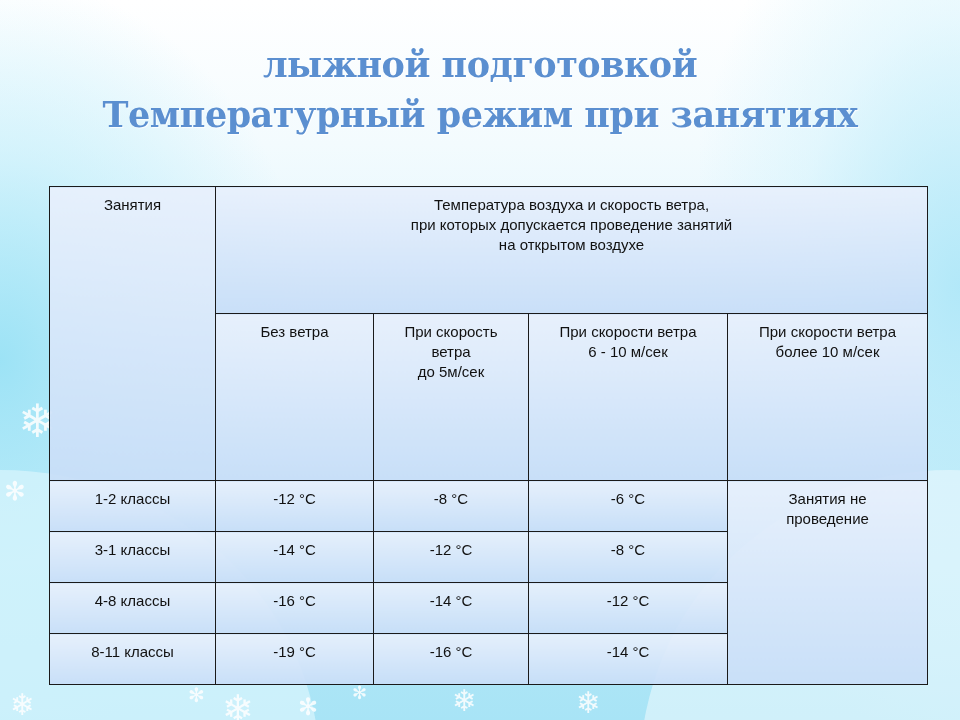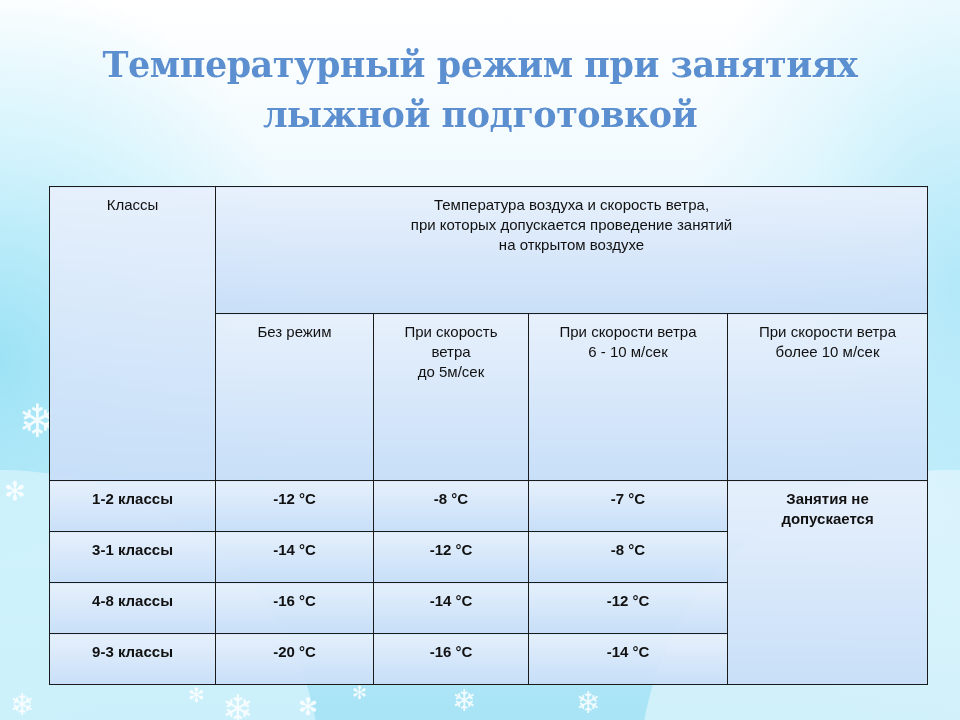--- a/index.html
+++ b/index.html
@@ -41,67 +41,67 @@
     font-size:15px; color:#111;
   }
   table.t td {
     border:1.5px solid #1a1a1a; vertical-align:top; text-align:center;
     background: linear-gradient(180deg, rgba(232,240,252,0.93) 0%, rgba(200,222,248,0.93) 100%);
     padding:0;
   }
   .cell-text { display:block; padding-top:8px; line-height:20px; white-space:pre-line; }
   .row-h1 td { height:126px; }
   .row-h2 td { height:166px; }
-  .row-d td { height:50px;font-weight:bold; }
+  .row-d td { height:50px; }
 </style>
 </head>
 <body>
 
 <div class="bg-left"></div>
 <div class="bg-right"></div>
 <div class="hill-left"></div>
 <div class="hill-right"></div>
 
 <div class="snow" style="left:18px;top:398px;font-size:46px;">❄</div>
 <div class="snow" style="left:4px;top:478px;font-size:26px;">✻</div>
 <div class="snow" style="left:10px;top:690px;font-size:30px;">❄</div>
 <div class="snow" style="left:188px;top:685px;font-size:20px;">✻</div>
 <div class="snow" style="left:222px;top:690px;font-size:38px;">❄</div>
 <div class="snow" style="left:298px;top:695px;font-size:24px;">✻</div>
 <div class="snow" style="left:352px;top:684px;font-size:18px;">✻</div>
 <div class="snow" style="left:452px;top:686px;font-size:30px;">❄</div>
 <div class="snow" style="left:576px;top:688px;font-size:30px;">❄</div>
 
 <div class="title">
+  <div>лыжной подготовкой</div>
   <div>Температурный режим при занятиях</div>
-  <div>лыжной подготовкой</div>
 </div>
 
 <table class="t">
   <colgroup>
     <col style="width:166px">
     <col style="width:158px">
     <col style="width:155px">
     <col style="width:199px">
     <col style="width:200px">
   </colgroup>
   <tbody>
       <tr class="row-h1">
     <td rowspan="2">
-      <span class="cell-text">Классы</span>
+      <span class="cell-text">Занятия</span>
     </td>
     <td colspan="4">
       <span class="cell-text">Температура воздуха и скорость ветра,
 при которых допускается проведение  занятий
 на открытом воздухе</span>
     </td>
   </tr>
   <tr class="row-h2">
     <td>
-      <span class="cell-text">Без режим</span>
+      <span class="cell-text">Без ветра</span>
     </td>
     <td>
       <span class="cell-text">При скорость
 ветра
 до 5м/сек</span>
     </td>
     <td>
       <span class="cell-text">При скорости ветра
 6 -  10 м/сек</span>
     </td>
@@ -114,25 +114,25 @@
     <td>
           <span class="cell-text">1-2 классы</span>
         </td>
     <td>
           <span class="cell-text">-12 °С</span>
         </td>
     <td>
           <span class="cell-text">-8 °С</span>
         </td>
     <td>
-          <span class="cell-text">-7 °С</span>
+          <span class="cell-text">-6 °С</span>
         </td>
     <td rowspan="4">
           <span class="cell-text">Занятия не
-допускается</span>
+проведение</span>
         </td>
   </tr>
   <tr class="row-d">
     <td>
           <span class="cell-text">3-1 классы</span>
         </td>
     <td>
           <span class="cell-text">-14 °С</span>
         </td>
     <td>
@@ -151,24 +151,24 @@
         </td>
     <td>
           <span class="cell-text">-14 °С</span>
         </td>
     <td>
           <span class="cell-text">-12 °С</span>
         </td>
   </tr>
   <tr class="row-d">
     <td>
-          <span class="cell-text">9-3 классы</span>
+          <span class="cell-text">8-11 классы</span>
         </td>
     <td>
-          <span class="cell-text">-20 °С</span>
+          <span class="cell-text">-19 °С</span>
         </td>
     <td>
           <span class="cell-text">-16 °С</span>
         </td>
     <td>
           <span class="cell-text">-14 °С</span>
         </td>
   </tr>
 </tbody>
   </table>

